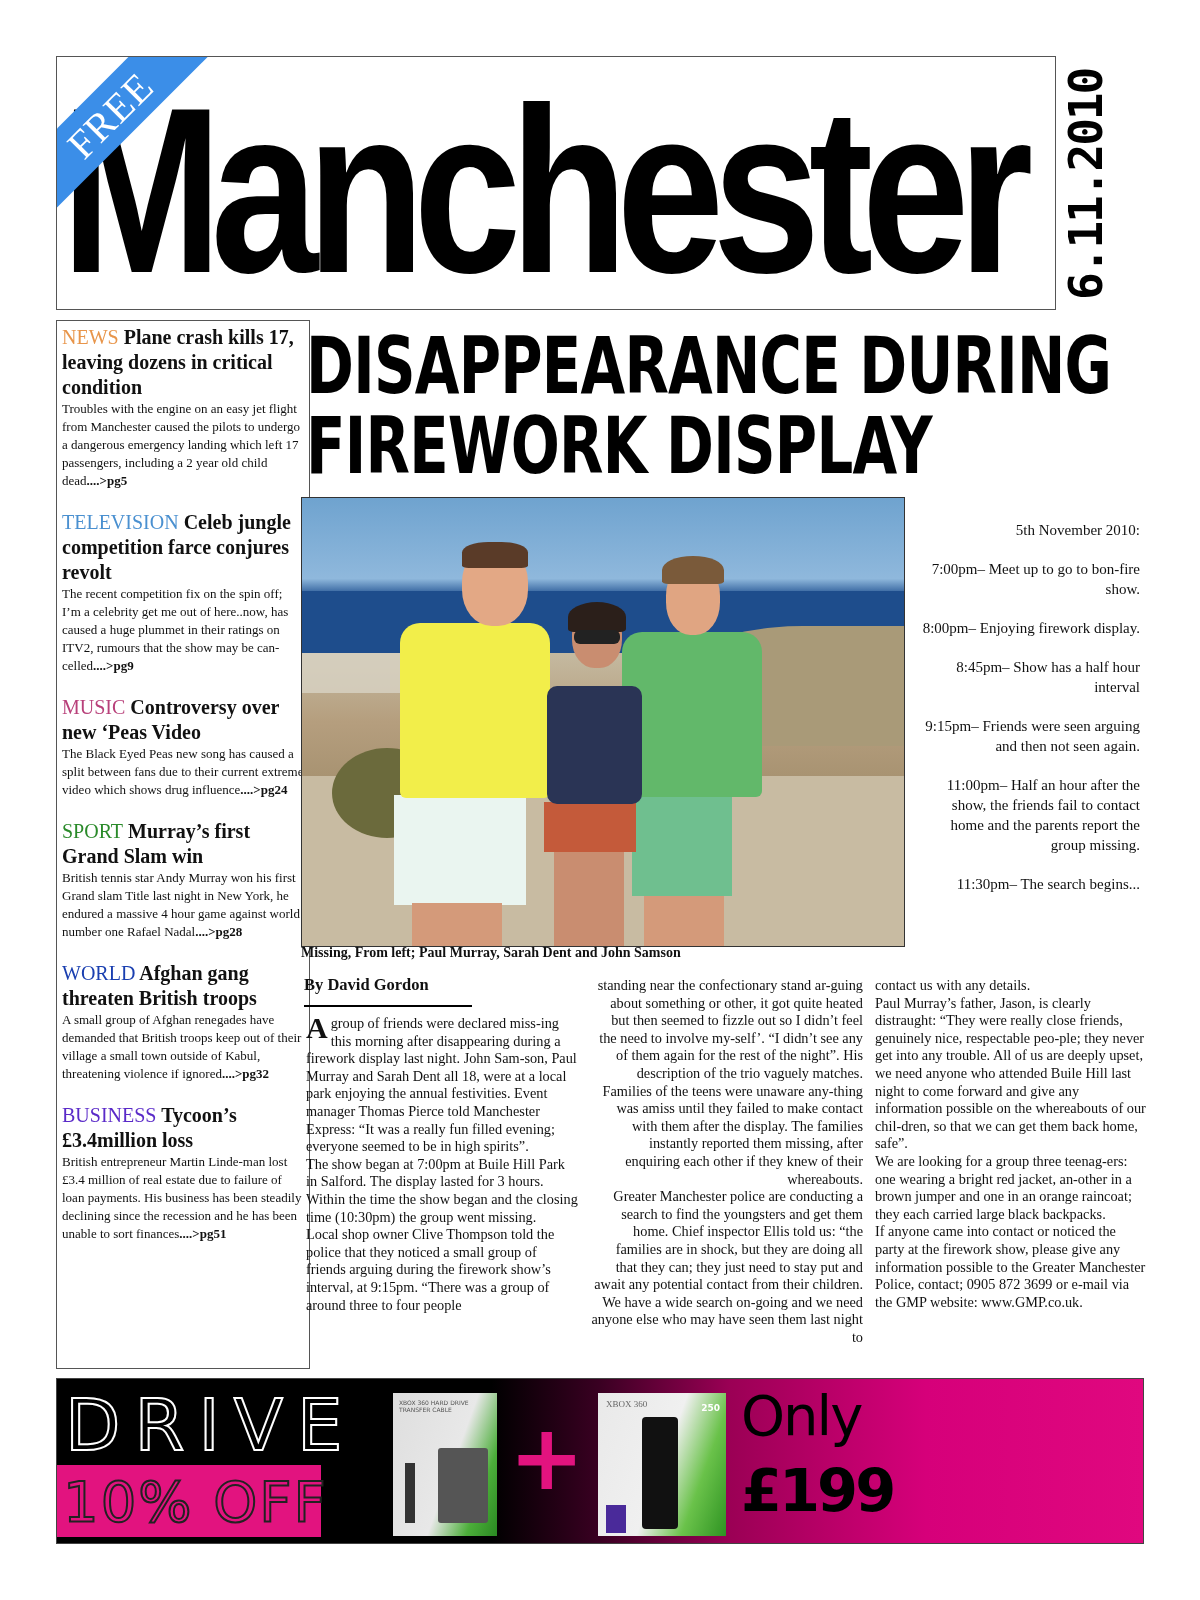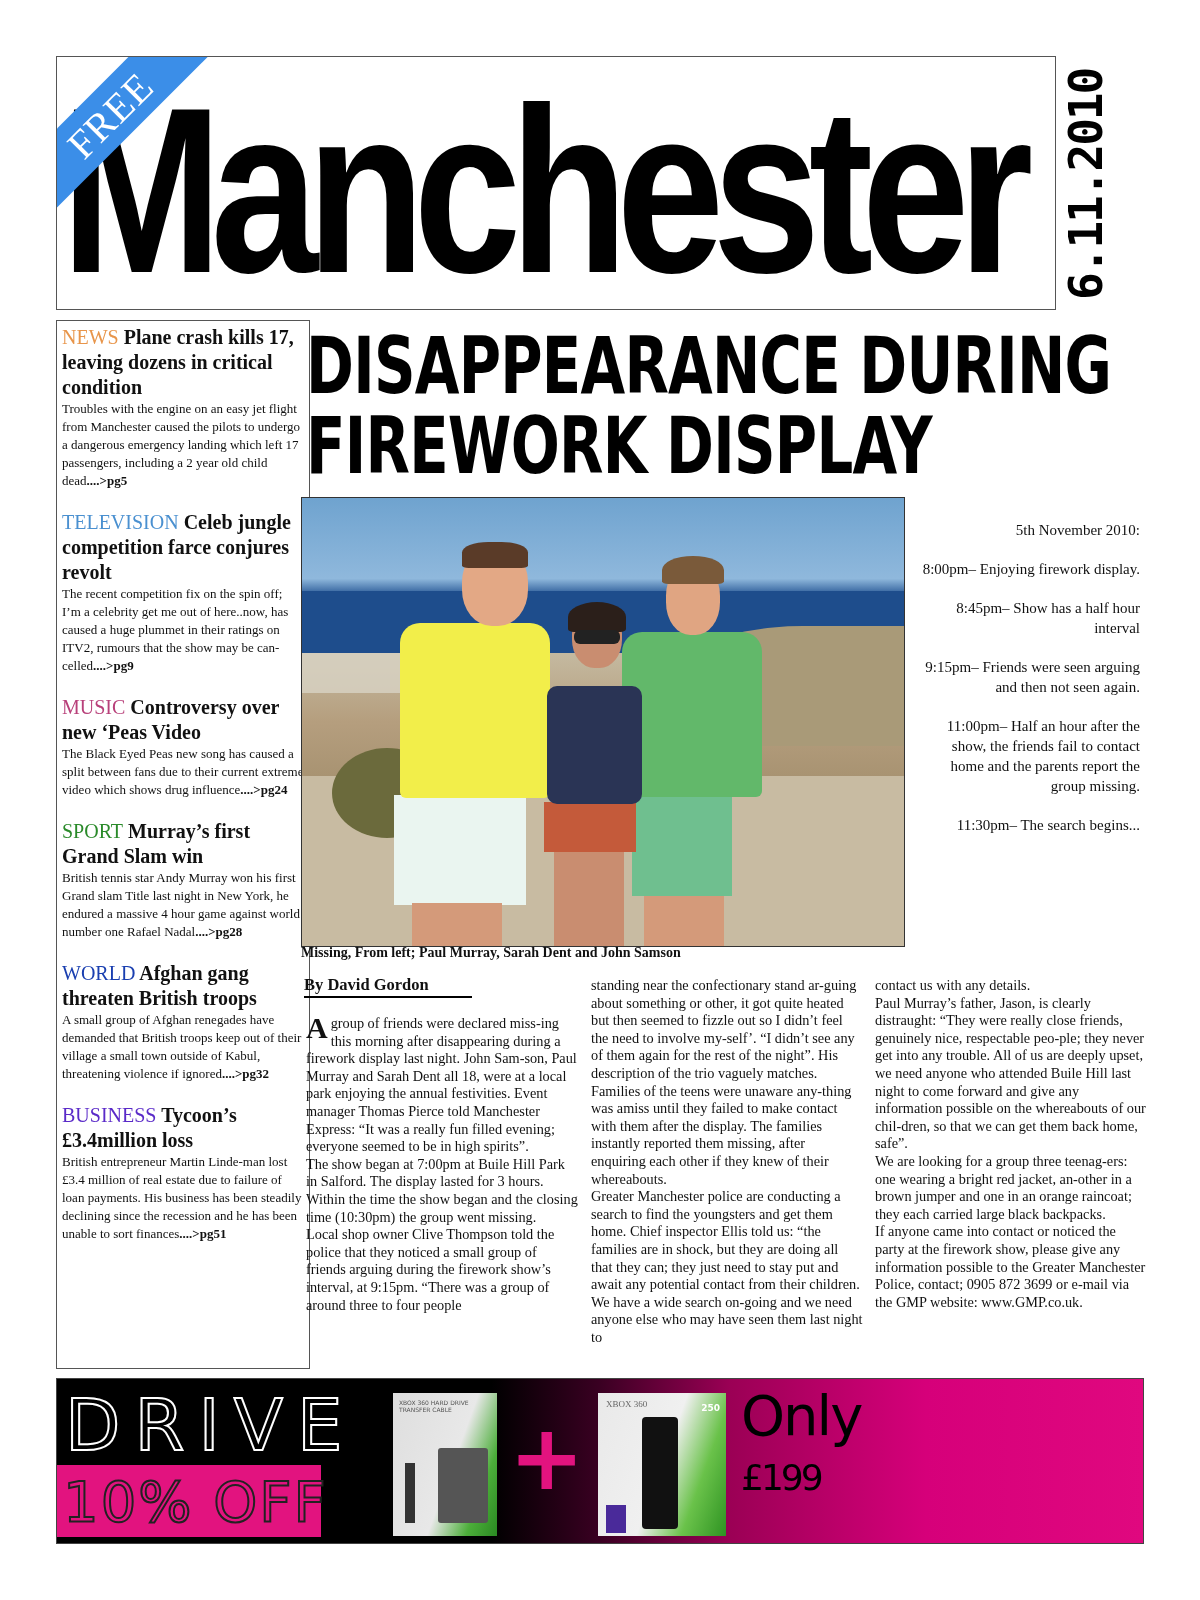--- a/index.html
+++ b/index.html
@@ -66,27 +66,27 @@
   .p3-legs { left:342px; top:396px; width:80px; height:54px; background:#d49a7a; }
 
   .caption { position:absolute; left:301px; top:945px; font-size:14px; font-weight:bold; white-space:nowrap; }
 
   
   .timeline { position:absolute; left:920px; top:520px; width:220px; font-size:15px; line-height:20px;text-align:right; }
   .timeline p { margin:0 0 19px 0; }
 
   
   .byline { position:absolute; left:304px; top:975px; width:168px; font-size:16.5px; font-weight:bold;
-            border-bottom:2px solid #000; padding-bottom:1px; }
+            border-bottom:2px solid #000; padding-bottom:10px; }
 
   
   .col { position:absolute; font-size:14.3px; line-height:17.6px; width:272px; }
   .col p { margin:0; }
   .col1 { left:306px; top:1015px; }
-  .col2 { left:591px; top:977px; }
+  .col2 { left:591px; top:977px;text-align:right; }
   .col3 { left:875px; top:977px; }
   .dropcap { font-size:30px; font-weight:bold; line-height:22px; float:left; margin:2px 3px 0 0; }
 
   
   .ad { position:absolute; left:56px; top:1378px; width:1088px; height:166px; overflow:hidden;
         background:linear-gradient(90deg,#000 0%,#000 40%,#3a0022 50%,#9b0055 62%,#d6007a 80%,#e0087f 100%);
         border:1px solid #444; box-sizing:border-box; }
   .ad-sale { position:absolute; left:8px; top:6px; font-family:"DejaVu Sans", sans-serif; font-size:72px;
         line-height:80px; color:#000; -webkit-text-stroke:2px #fff; letter-spacing:14px; font-weight:normal; }
   .ad-off-bar { position:absolute; left:0; top:86px; width:264px; height:72px; background:#e2137f; }
@@ -100,22 +100,22 @@
   .ad-plus { position:absolute; left:452px; top:34px; font-family:"DejaVu Sans", sans-serif; font-weight:bold;
         font-size:90px; line-height:90px; color:#e2137f; }
   .ad-product2 { position:absolute; left:541px; top:14px; width:128px; height:143px;
         background:linear-gradient(110deg,#e9e9e9 0%,#f0f0f0 50%,#6ac24a 75%,#2e9322 100%); }
   .ad-product2 .console { position:absolute; left:44px; top:24px; width:36px; height:112px; background:#111; border-radius:4px; }
   .ad-product2 .lbl { position:absolute; left:8px; top:6px; font-family:Liberation Serif, serif; font-size:9px; color:#666; }
   .ad-product2 .cap { position:absolute; right:6px; top:10px; font-family:"DejaVu Sans", sans-serif; font-size:9px; color:#fff; font-weight:bold; }
   .ad-product2 .badge { position:absolute; left:8px; top:112px; width:20px; height:28px; background:#4a2a9a; }
   .ad-only { position:absolute; left:684px; top:6px; font-family:"DejaVu Sans", sans-serif; font-weight:normal;
         font-size:56px; line-height:62px; color:#000; letter-spacing:-2px;text-align:center; }
-  .ad-price { position:absolute; left:684px; top:68px; font-family:"DejaVu Sans", sans-serif; font-weight:normal;
-        font-size:36px; line-height:62px; color:#000; letter-spacing:-3px; }
+  .ad-price { position:absolute; left:684px; top:81px; font-family:"DejaVu Sans", sans-serif; font-weight:bold;
+        font-size:59px; line-height:62px; color:#000; letter-spacing:-3px; }
   .ad-brand { position:absolute; left:850px; top:86px; font-family:"Liberation Sans", sans-serif; font-weight:bold;
         font-size:122px; line-height:110px; color:#000; letter-spacing:-6px; }
 </style>
 </head>
 <body>
 
 <div class="masthead">
   <div class="masthead-title">Manchester Express</div>
   <div class="free-ribbon">
     <span>FREE</span>
@@ -175,20 +175,21 @@
   <div class="person p2-shorts"></div>
   <div class="person p2-top"></div>
   <div class="person p2-head"></div>
   <div class="person p2-hair"></div>
   <div class="person p2-glasses"></div>
 </div>
 <div class="caption">Missing, From left; Paul Murray, Sarah Dent and John Samson</div>
 
 <div class="timeline">
   <p>5th November 2010:</p>
+  <p>7:00pm– Meet up to go to bon-fire show.</p>
   <p>8:00pm– Enjoying firework display.</p>
   <p>8:45pm– Show has a half hour interval</p>
   <p>9:15pm– Friends were seen arguing and then not seen again.</p>
   <p>11:00pm– Half an hour after the show, the friends fail to contact home and the parents report the group missing.</p>
   <p>11:30pm– The search begins...</p>
 </div>
 
 <div class="byline">By David Gordon</div>
 
 <div class="col col1">

